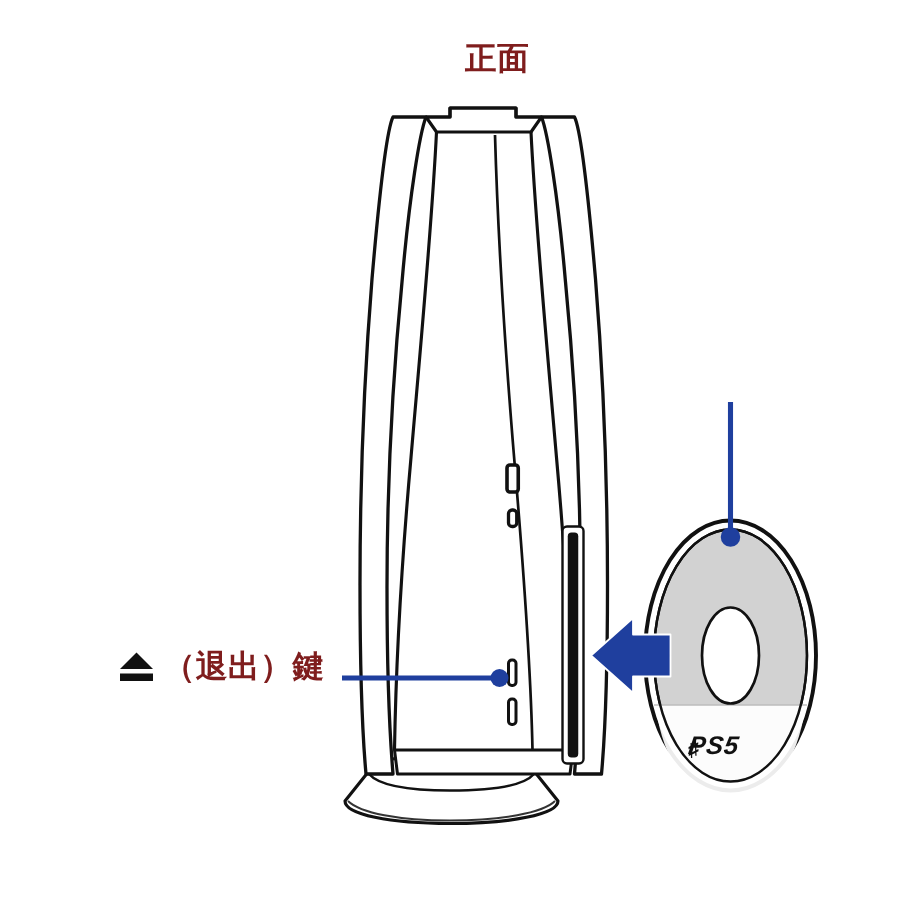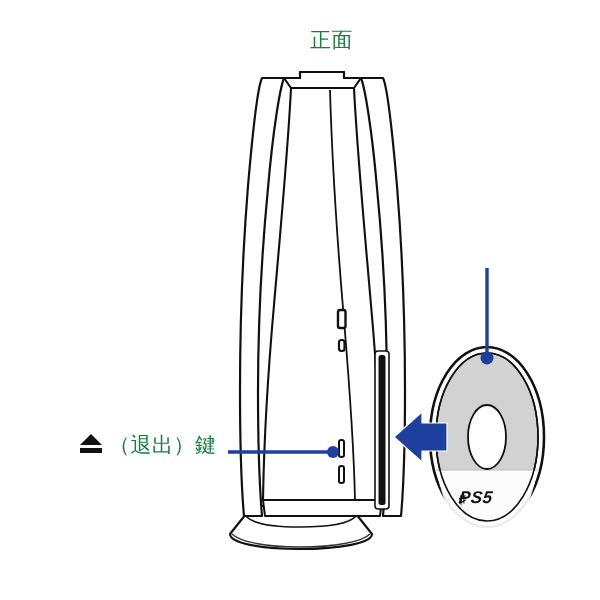--- a/index.html
+++ b/index.html
@@ -21,38 +21,40 @@
   }
   #diagram {
     position: absolute;
     left: 0;
     top: 0;
     width: 600px;
     height: 600px;
   }
   .lbl {
     position: absolute;
-    color: #15803d;
+    color: #7f1d1d;
     font-size: 21px;
     line-height: 1.1;
     white-space: nowrap;
     letter-spacing: 0.5px;
+    font-weight: bold;
   }
   #label-front {
     left: 310px;
     top: 28px;
   }
   #label-disc-front {
     left: 424px;
     top: 239px;
   }
   #label-eject {
     left: 78px;
     top: 433px;
     display: flex;
+    align-items: center;
     gap: 2px;
   }
   #eject-glyph {
     display: inline-block;
     width: 26px;
     height: 22px;
     position: relative;
     margin-right: 3px;
   }
   #eject-glyph .tri {

